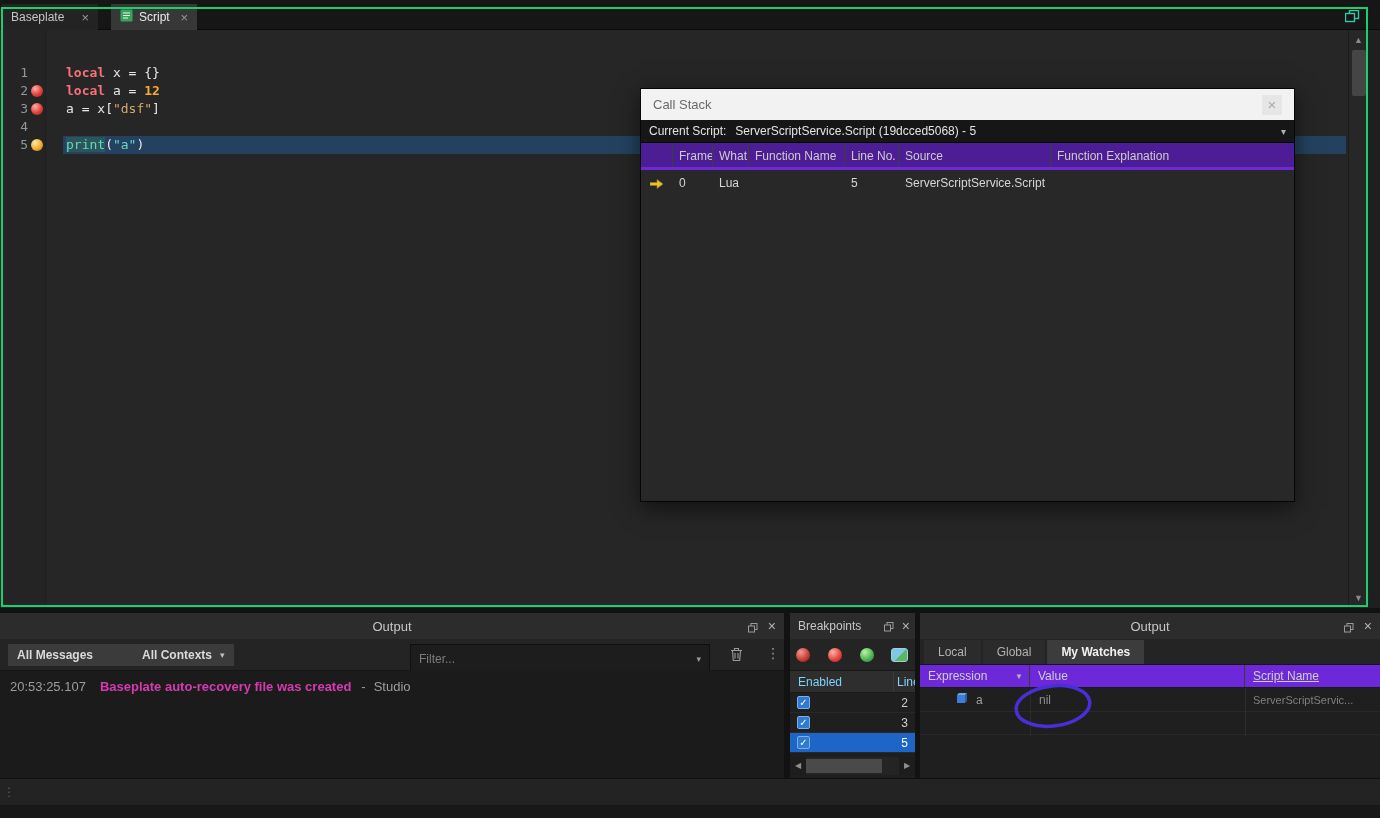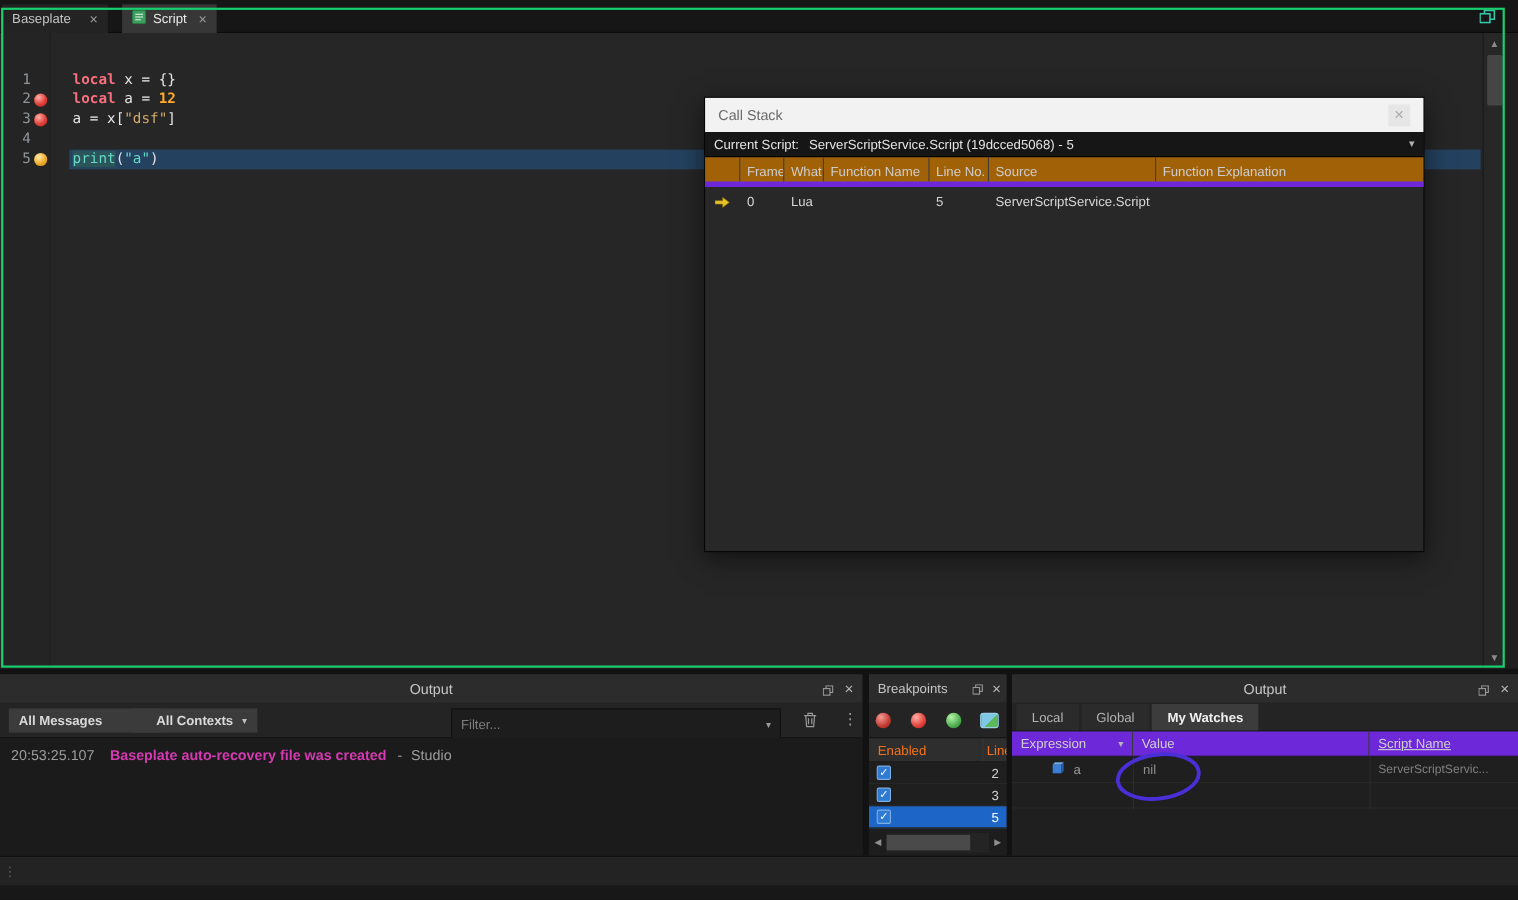--- a/index.html
+++ b/index.html
@@ -43,21 +43,21 @@
   .vscroll .thumb { position:absolute; left:3px; top:20px; width:14px; height:46px; background:#454545; border-radius:2px; }
 
   
   .dialog { position:absolute; left:640px; top:88px; width:655px; height:414px; background:#282828; border:1px solid #050505; box-shadow:0 6px 22px rgba(0,0,0,.55); z-index:40; }
   .dlg-title { height:31px; background:#f2f2f2; display:flex; align-items:center; padding:0 12px; font-size:13px; color:#6a6a6a; }
   .dlg-close { margin-left:auto; color:#a9a9a9; font-size:15px; width:20px; height:20px; line-height:20px; text-align:center; background:#e6e6e6; }
   .dlg-script { height:23px; background:#161616; display:flex; align-items:center; padding:0 8px; font-size:12px; color:#e3e3e3; border-bottom:1px solid #000; }
   .dlg-script .val { margin-left:9px; }
   .dlg-script .caret { margin-left:auto; color:#b0b0b0; font-size:10px; }
   .cs-header, .cs-row { display:flex; height:27px; font-size:12px; align-items:stretch; }
-  .cs-header { background:#a16207; border-bottom:5px solid #6d28d9; color:#cccccc; }
+  .cs-header { background:#4c1d95; border-bottom:3px solid #6d28d9; color:#cccccc; }
   .cs-row { color:#d6d6d6; }
   .cs-cell { padding-left:6px; line-height:27px; border-right:1px solid #3d3d3d; overflow:hidden; white-space:nowrap; }
   .cs-row .cs-cell { border-right:1px solid transparent; }
   .c0{width:32px; display:flex; align-items:center; justify-content:center; padding-left:0;}
   .c1{width:40px}.c2{width:36px}.c3{width:96px}.c4{width:54px}.c5{width:152px}.c6{flex:1; border-right:none;}
 
   
   .dock-bg { position:absolute; left:0; top:608px; width:100%; height:170px; background:#121212; }
   .panel { position:absolute; background:#1e1e1e; }
   .p-head { height:26px; background:#2c2c2c; position:relative; display:flex; align-items:center; justify-content:center; font-size:13px; color:#c6c6c6; }
@@ -87,21 +87,21 @@
   .log-src { color:#9c9c9c; margin-left:8px; }
 
   
   .p-bp { left:790px; top:613px; width:125px; height:165px; }
   .bp-toolbar { position:relative; height:32px; background:#242424; border-bottom:1px solid #161616; }
   .bp-ic { position:absolute; top:9px; width:14px; height:14px; border-radius:50%; }
   .bp-ic.red1 { left:6px;  background:radial-gradient(circle at 35% 30%, #f49a94, #c23a32 60%, #8e1d17); }
   .bp-ic.red2 { left:38px; background:radial-gradient(circle at 35% 30%, #ffb0a8, #e04038 60%, #a62020); }
   .bp-ic.grn  { left:70px; background:radial-gradient(circle at 35% 30%, #b8f2a8, #4caf50 60%, #2a7a2e); }
   .bp-ic.img  { left:101px; width:17px; border-radius:3px; background:linear-gradient(135deg,#7ec8e3 0 55%, #5cb85c 55% 100%); border:1px solid #9ad0ea; }
-  .bp-thead { height:22px; background:#2e2e2e; display:flex; font-size:12px; color:#f97316; border-bottom:1px solid #1a1a1a;justify-content:space-between; }
+  .bp-thead { height:22px; background:#2e2e2e; display:flex; font-size:12px; color:#7dd3fc; border-bottom:1px solid #1a1a1a;justify-content:space-between; }
   .bp-col1 { width:104px; padding-left:8px; line-height:22px; border-right:1px solid #3a3a3a; }
   .bp-col2 { flex:1; overflow:hidden; padding-left:3px; line-height:22px; white-space:nowrap; }
   .bp-rows { position:absolute; top:80px; left:0; right:0; }
   .bp-row { height:20px; display:flex; align-items:center; border-bottom:1px solid #292929; background:#1f1f1f; font-size:12px; color:#d0d0d0; }
   .bp-row.sel { background:#1d66c8; color:#ffffff; }
   .cb { margin-left:7px; width:13px; height:13px; background:#2f7ad2; border:1px solid #7cb0e4; border-radius:2px; color:#fff; font-size:10px; line-height:11px; text-align:center; }
   .bp-row .ln { margin-left:auto; margin-right:7px; }
   .bp-hscroll { position:absolute; top:144px; left:0; right:0; height:18px; background:#242424; }
   .bp-hscroll .sarr { position:absolute; top:0; width:16px; height:18px; background:#1d1d1d; color:#8f8f8f; font-size:8px; text-align:center; line-height:18px; }
   .sarr.la{left:0}.sarr.ra{right:0}

